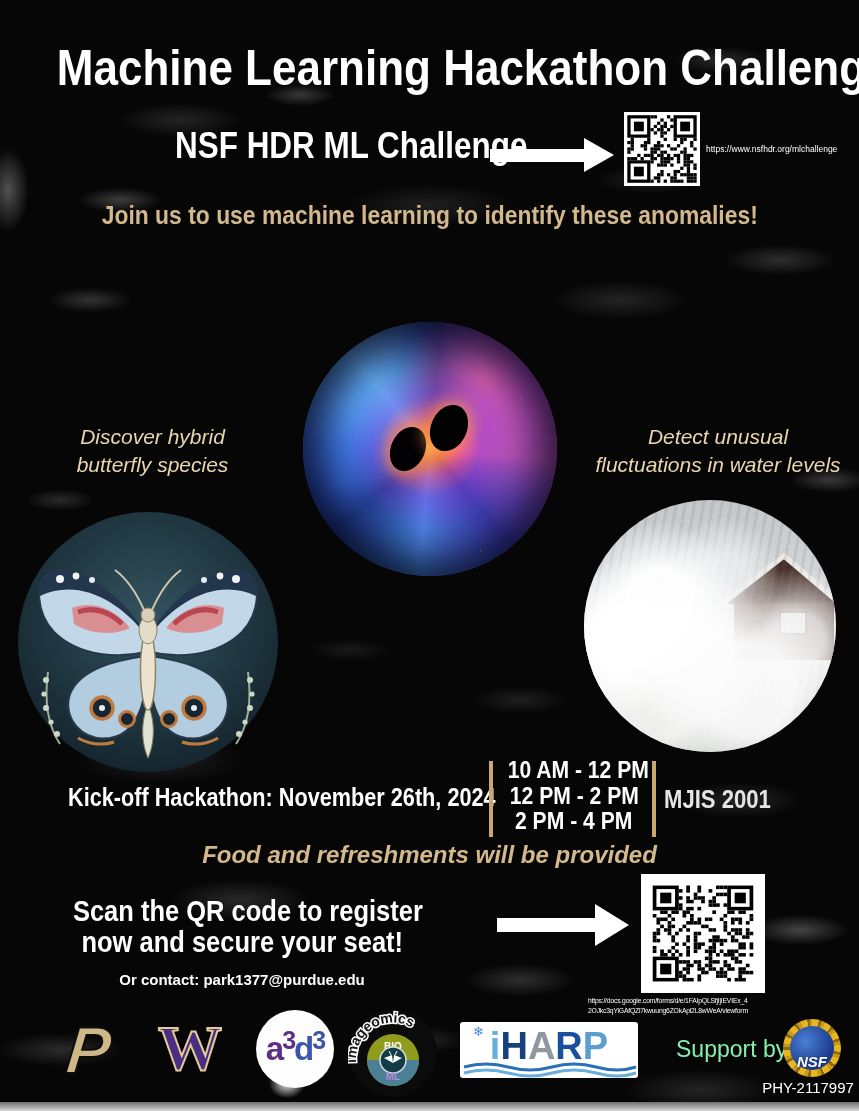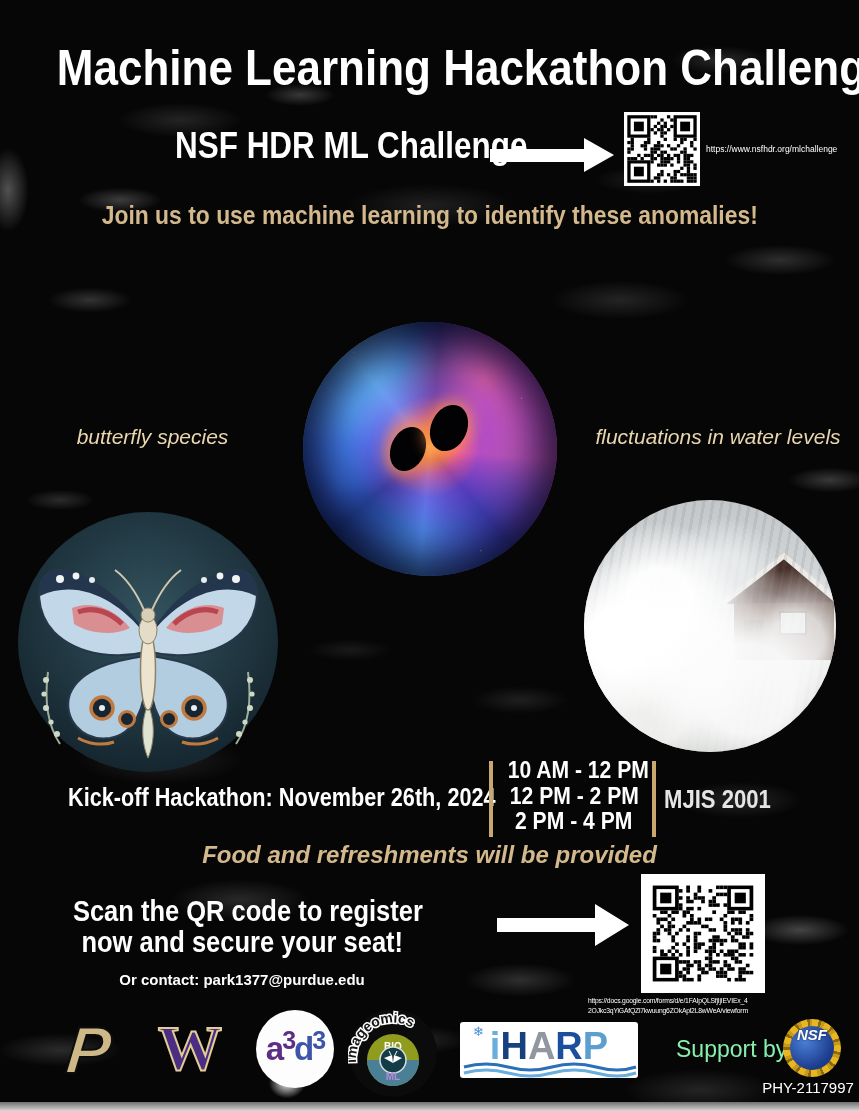--- a/index.html
+++ b/index.html
@@ -114,21 +114,21 @@
   .iharp-word span:nth-child(4){color:#1b4f9e;}
   .iharp-word span:nth-child(5){color:#5b9fd0;}
   .iharp-flake{position:absolute;left:13px;top:2px;font-size:13px;color:#4a90d9;}
   .iharp-waves{position:absolute;left:0;bottom:0;width:178px;height:18px;}
   .support-by{position:absolute;left:676px;top:1036px;font-size:23px;color:#86efac;}
   .nsf-logo{position:absolute;left:783px;top:1019px;width:58px;height:58px;}
   .nsf-ring{position:absolute;inset:0;border-radius:50%;
     background:repeating-conic-gradient(#e8b61f 0 14deg,#8a6a14 14deg 20deg,#c89a18 20deg 28deg);}
   .nsf-globe{position:absolute;inset:7px;border-radius:50%;
     background:radial-gradient(circle at 35% 35%, #4a7fd4, #1b3a8c 70%);
-    display:flex;align-items:flex-start;justify-content:center;}
+    display:flex;align-items:flex-end;justify-content:center;}
   .nsf-globe span{color:#fff;font-weight:bold;font-style:italic;font-size:15px;text-shadow:0 0 2px #0a1e4a;}
   .grant{position:absolute;left:760px;top:1079px;width:96px;text-align:center;font-size:15px;color:#fff;}
 </style>
 </head>
 <body>
 
 <div id="poster">
   <div class="bg-noise"></div>
 
   <div class="centerwrap title">
@@ -294,23 +294,25 @@
   <div class="centerwrap tagline">
     <span class="cond88">Join us to use machine learning to identify these anomalies!</span>
   </div>
 
   <div class="galaxy">
     <div class="bh bh1"></div>
     <div class="bh bh2"></div>
   </div>
 
   <div class="caption" style="left:35px;top:423px;width:235px;">
+    <div>Discover hybrid</div>
     <div>butterfly species</div>
   </div>
   <div class="caption" style="left:578px;top:423px;width:280px;">
+    <div>Detect unusual</div>
     <div>fluctuations in water levels</div>
   </div>
 
   <div class="butterfly">
     <svg viewBox="0 0 260 260">
       <defs>
         <radialGradient id="bfbg" cx="50%" cy="40%" r="72%">
           <stop offset="0" stop-color="#33535f"></stop>
             <stop offset="1" stop-color="#0f1d25"></stop>
         </radialGradient>

